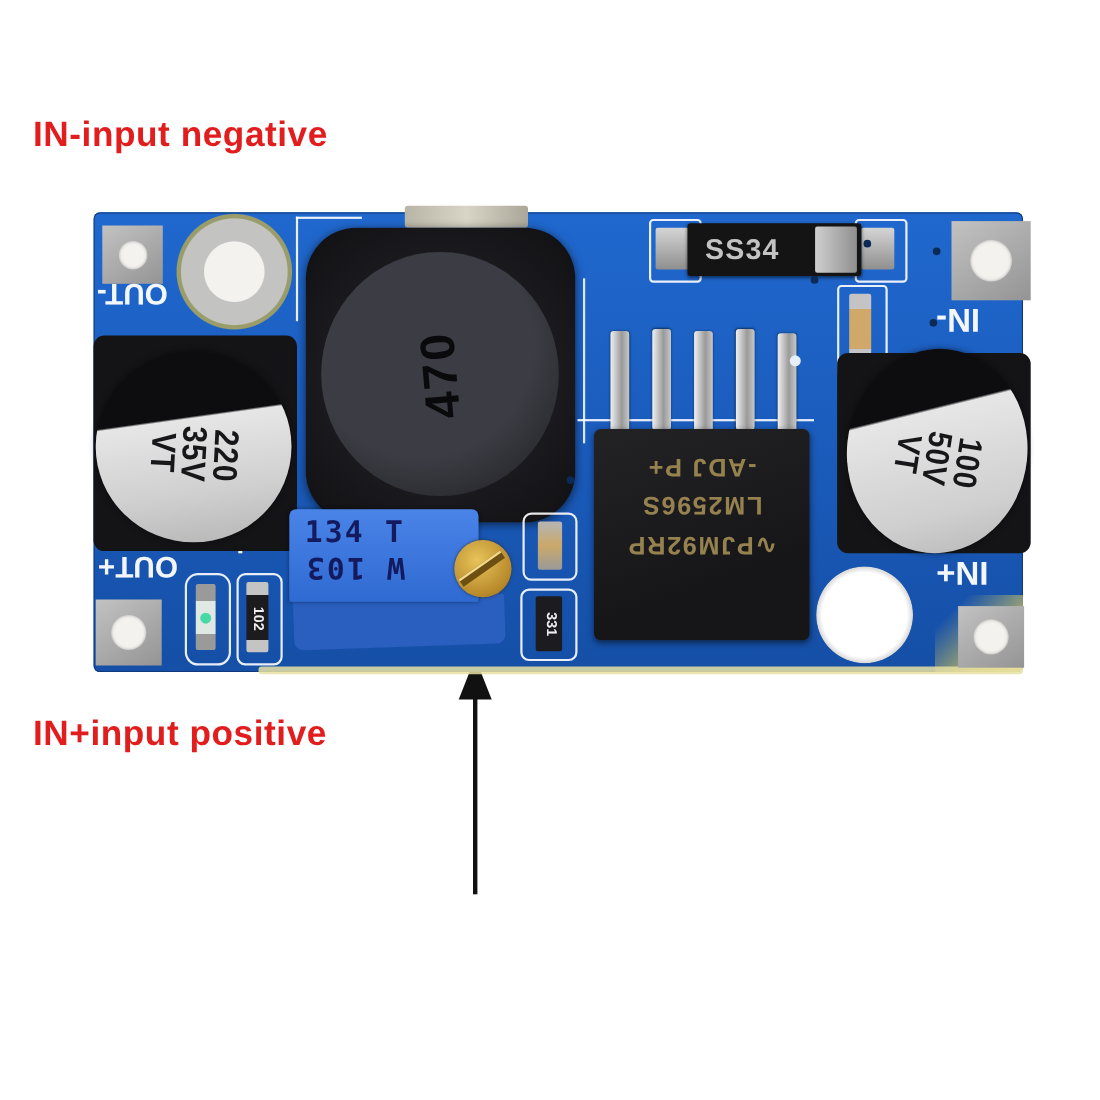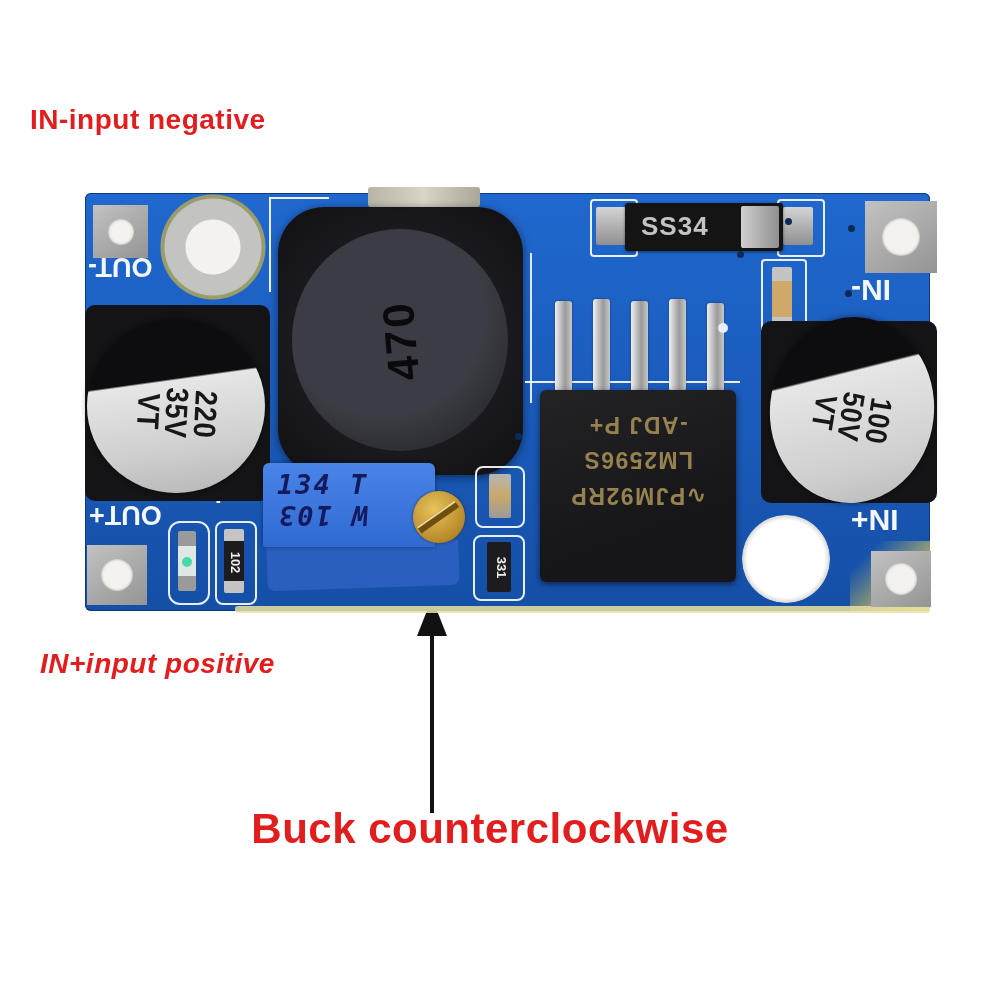--- a/index.html
+++ b/index.html
@@ -1,24 +1,24 @@
 <!DOCTYPE html>
 <html><head>
 <meta charset="utf-8">
 <style>
   html,body{margin:0;padding:0;background:#fff;}
   .canvas{position:relative;width:1000px;height:1000px;background:#ffffff;overflow:hidden;
           font-family:"Liberation Sans",sans-serif;}
   .abs{position:absolute;}
 
   
-  .ann{position:absolute;color:#e21d1d;font-weight:bold;font-size:28px;letter-spacing:0.5px;white-space:nowrap;text-align:right;}
+  .ann{position:absolute;color:#e21d1d;font-weight:bold;font-size:32px;letter-spacing:0.5px;white-space:nowrap;text-align:right;}
   .ann-tl{left:30px;top:104px;}
   .ann-tr{left:557px;top:102px;}
-  .ann-bl{left:40px;top:648px;font-style:italic;}
+  .ann-bl{left:30px;top:648px;}
   .ann-br{left:560px;top:644px;}
   .ann-center{left:170px;top:804px;width:640px;text-align:center;font-size:42px;line-height:1.2;white-space:normal;}
 
   
   .arrow-line{position:absolute;left:430px;top:633px;width:4px;height:180px;background:#111;}
   .arrow-head{position:absolute;left:417px;top:598px;width:0;height:0;
               border-left:15px solid transparent;border-right:15px solid transparent;border-bottom:38px solid #111;}
 
   
   .board{position:absolute;left:85px;top:193px;width:845px;height:418px;border-radius:6px;
@@ -50,21 +50,21 @@
   .inductor{left:193px;top:14px;width:245px;height:268px;border-radius:46px;
             background:radial-gradient(circle at 50% 50%,#26262b 0 46%,#1a1a1e 60%,#101013 100%);
             box-shadow:0 2px 8px rgba(0,0,0,.5);}
   .inductor-core{position:absolute;left:14px;top:22px;width:216px;height:222px;border-radius:50%;
             background:radial-gradient(circle at 42% 38%,#3c3c44 0 55%,#2a2a30 80%,#202024 100%);}
   .inductor-mark{position:absolute;left:50%;top:50%;transform:translate(-50%,-50%) rotate(-95deg);
             color:#0a0a0c;font-weight:bold;font-size:44px;letter-spacing:2px;}
   .ind-tab{left:283px;top:-6px;width:112px;height:20px;background:linear-gradient(90deg,#b8b5a6,#d8d5c6,#aaa79a);border-radius:3px;}
 
   
-  .pot{left:178px;top:270px;width:172px;height:125px;font-style:italic;}
+  .pot{left:178px;top:270px;width:172px;height:125px;}
   .pot-top{position:absolute;left:0;top:0;width:100%;height:84px;background:linear-gradient(180deg,#4a84e8,#2f6ad2);
            border-radius:6px 6px 2px 2px;box-shadow:0 0 4px rgba(0,0,0,.4);}
   .pot-bottom{position:absolute;left:4px;top:80px;width:192px;height:45px;background:#2a5fc0;
            border-radius:2px 2px 8px 8px;transform:rotate(-2deg);}
   .pot-text{position:absolute;left:14px;top:6px;color:#141a5e;font-family:"DejaVu Sans Mono",monospace;
            font-weight:bold;font-size:27px;line-height:1.15;letter-spacing:2px;}
   .screw{position:absolute;left:150px;top:28px;width:52px;height:52px;border-radius:50%;
          background:radial-gradient(circle at 40% 35%,#e7c35a,#b8892a 70%,#8a6418);box-shadow:0 0 3px #333;}
   .screw-slot{position:absolute;left:2px;top:22px;width:46px;height:6px;background:#6e4f12;
          border-top:2px solid #f3d98c;transform:rotate(-35deg);}
@@ -92,21 +92,20 @@
   .white-circle{border-radius:50%;background:radial-gradient(circle,#ffffff 0 62%,#d9d9d9 70%,transparent 72%);}
 </style>
 </head>
 <body>
 
 <div class="canvas">
 
   <div class="ann ann-tl">IN-input negative</div>
   <div class="ann ann-bl">IN+input positive</div>
   <div class="ann ann-center">
-    <div>Buck counterclockwise</div>
   </div>
 
   <div class="arrow-head"></div>
   <div class="arrow-line"></div>
 
   <div class="board">
 
     <div class="abs corner-yellow"></div>
     <div class="abs bottom-strip"></div>
 

